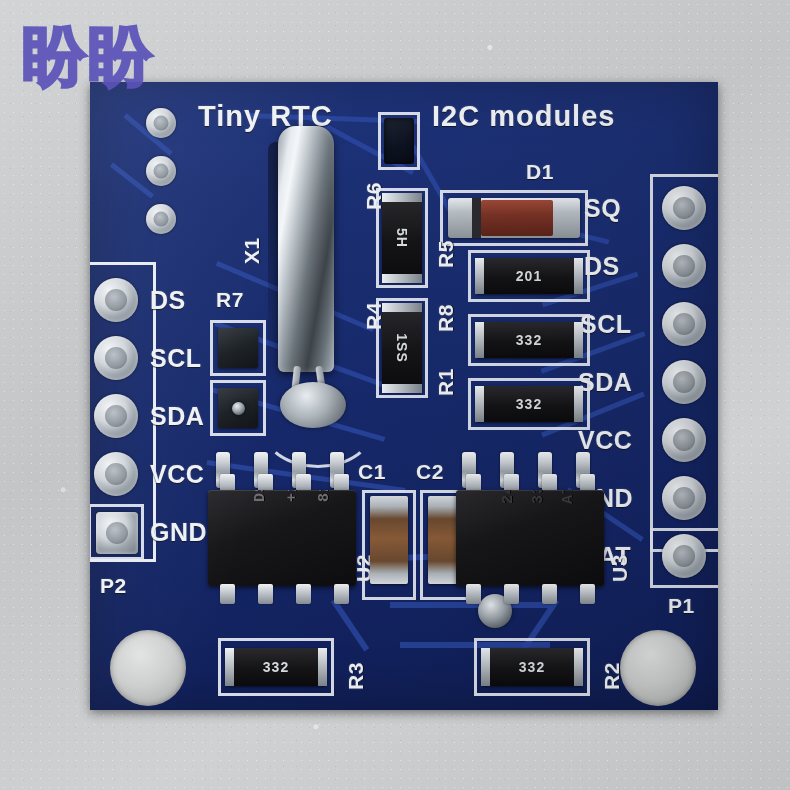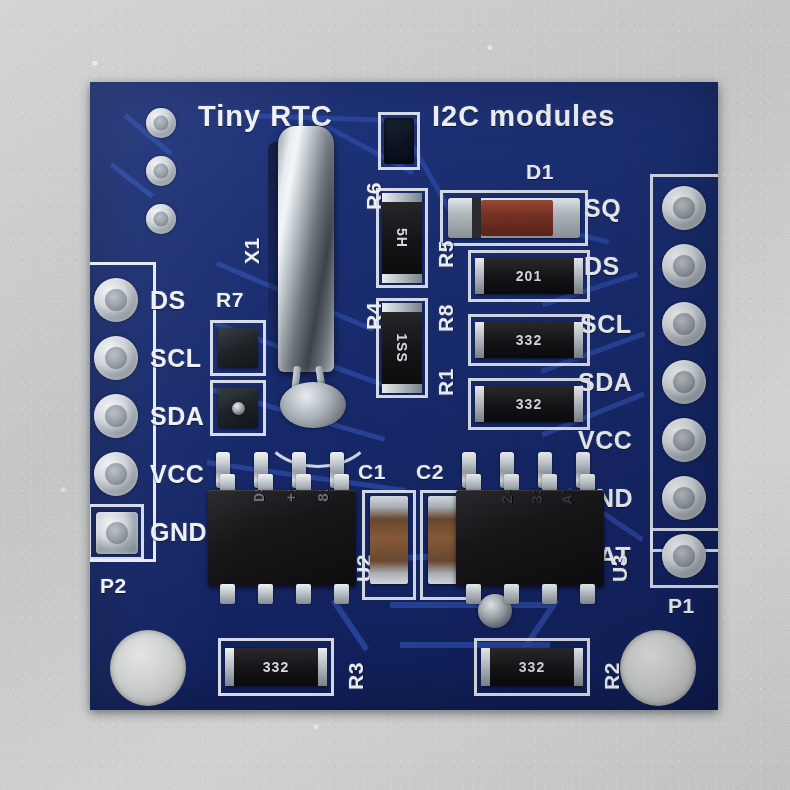--- a/index.html
+++ b/index.html
@@ -431,14 +431,15 @@
       <div class="term r"></div>
       <div class="code">332</div>
     </div>
     <div class="silk ref rot90" style="left:510px;top:608px;">R2</div>
 
     <div class="mount" style="left:20px;top:548px;width:76px;height:76px;"></div>
     <div class="mount" style="left:530px;top:548px;width:76px;height:76px;"></div>
 
   </div>
 
+  <div id="watermark">盼盼</div>
 
 </div>
 
 </body></html>

